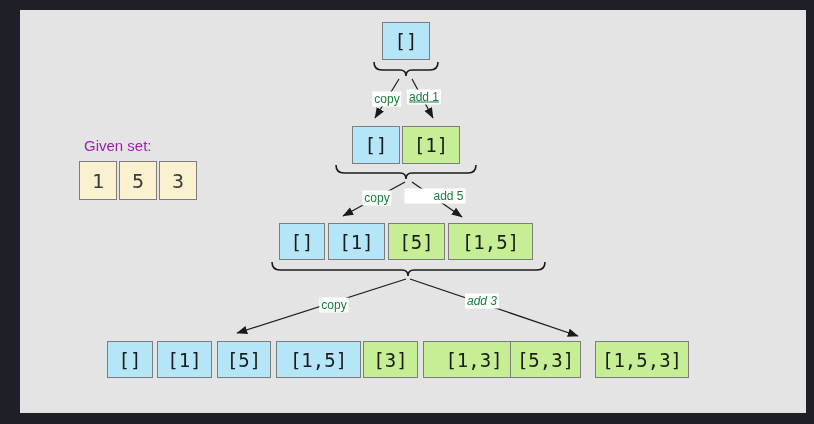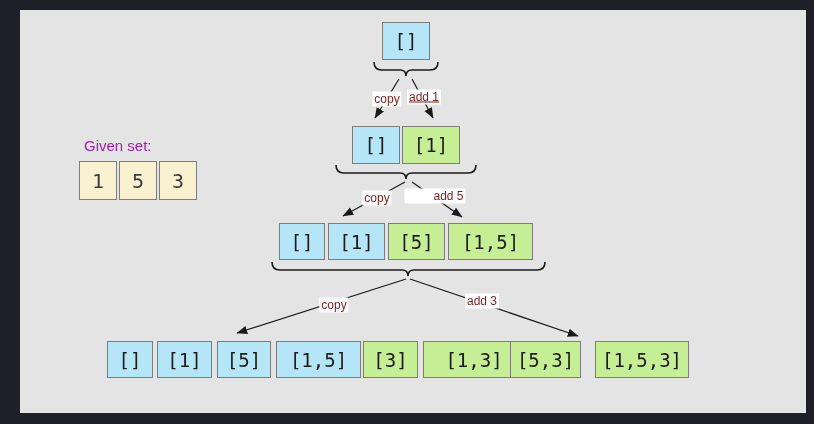--- a/index.html
+++ b/index.html
@@ -38,21 +38,21 @@
   .box.given {
     background: var(--given-box, #f9f1cf);
     font-size: 20px;
     color: #3c3c3c;
   }
   .edge-label {
     position: absolute;
     transform: translate(-50%, -50%);
     background: var(--label-bg, #ffffff);
     font-size: 12px;
-    color: #7f1d1d;
+    color: #15803d;
     padding: 0 2px;
     line-height: 15px;
     white-space: nowrap;
   }
   .given-title {
     position: absolute;
     left: 64px; top: 127px;
     font-size: 15px;
     color: #a21caf;
   }
@@ -96,21 +96,21 @@
 
   <div class="edge-label" style="left:357px; top:188px;">copy</div>
   <div class="edge-label" style="left:415px; top:186px;padding-left:29px;">add 5</div>
 
   <div class="box copy" style="left:259px; top:213px; width:46px; height:37px;">[]</div>
   <div class="box copy" style="left:308px; top:213px; width:57px; height:37px;">[1]</div>
   <div class="box new" style="left:368px; top:213px; width:57px; height:37px;">[5]</div>
   <div class="box new" style="left:428px; top:213px; width:85px; height:37px;">[1,5]</div>
 
   <div class="edge-label" style="left:314px; top:295px;">copy</div>
-  <div class="edge-label" style="left:462px; top:291px;">add 3</div>
+  <div class="edge-label" style="left:462px; top:291px;font-style:italic;">add 3</div>
 
   <div class="box copy" style="left:87px;  top:331px; width:46px;  height:37px;">[]</div>
   <div class="box copy" style="left:137px; top:331px; width:55px;  height:37px;">[1]</div>
   <div class="box copy" style="left:197px; top:331px; width:54px;  height:37px;">[5]</div>
   <div class="box copy" style="left:256px; top:331px; width:85px;  height:37px;">[1,5]</div>
   <div class="box new" style="left:343px; top:331px; width:55px;  height:37px;">[3]</div>
   <div class="box new" style="left:403px; top:331px; width:102px;  height:37px;">[1,3]</div>
   <div class="box new" style="left:490px; top:331px; width:71px;  height:37px;">[5,3]</div>
   <div class="box new" style="left:575px; top:331px; width:94px; height:37px;">[1,5,3]</div>
 

